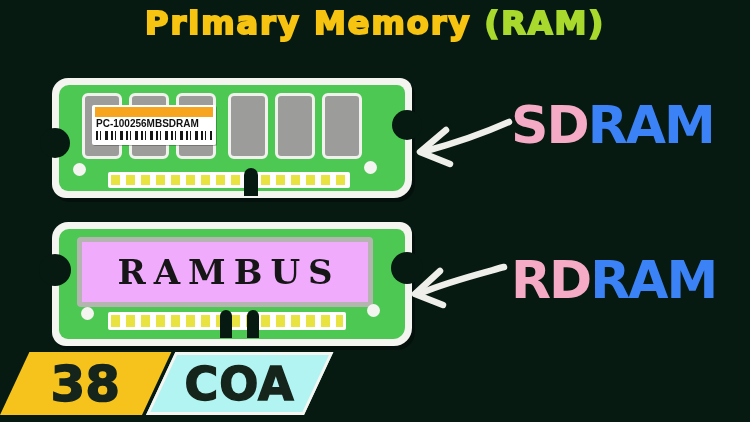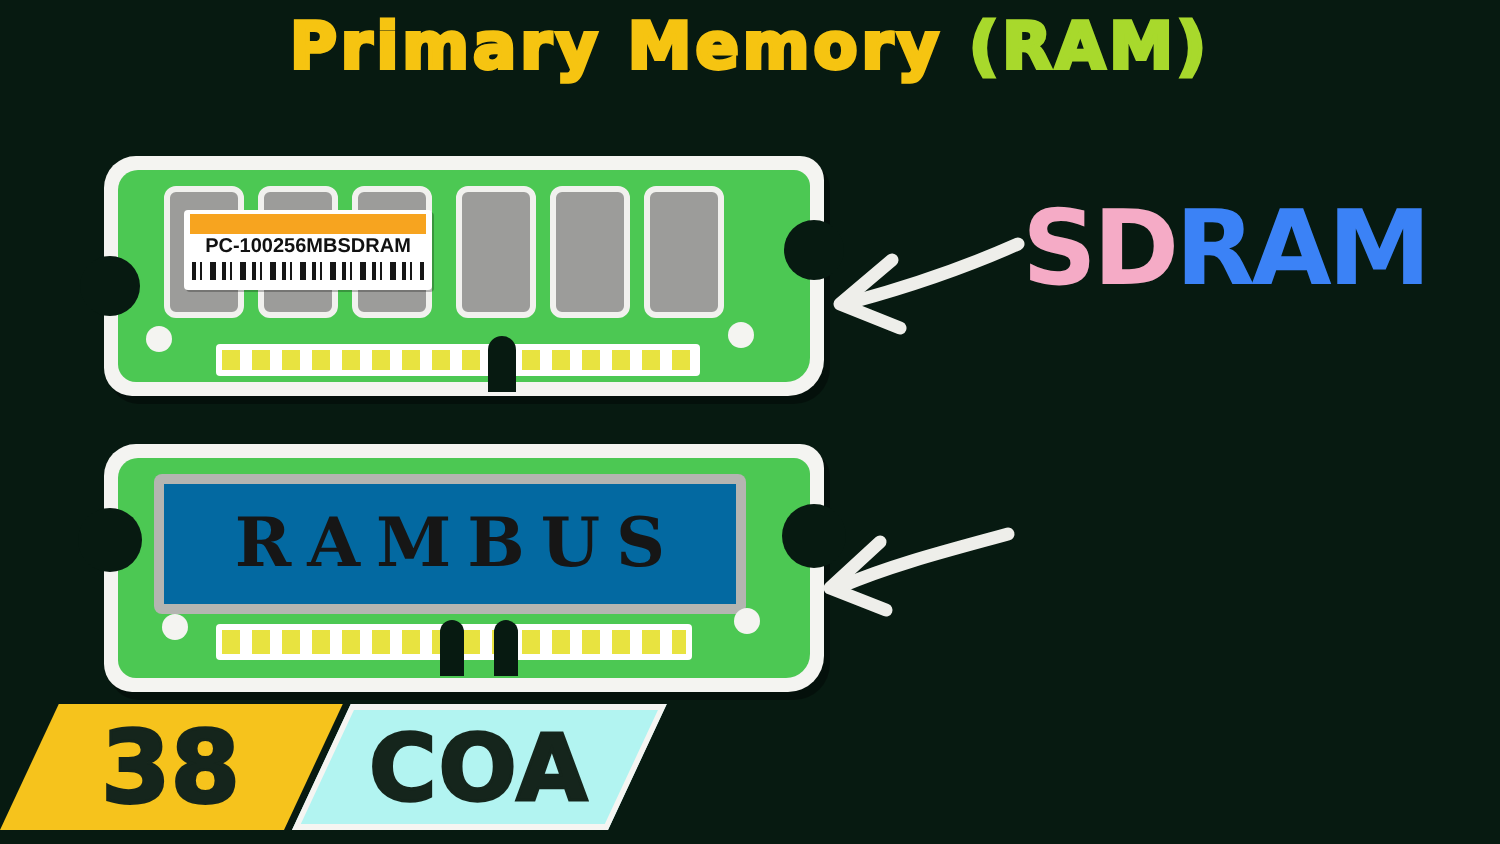--- a/index.html
+++ b/index.html
@@ -39,21 +39,21 @@
     border:3px solid #f1f1ee;border-radius:6px;
   }
   .sticker{
     position:absolute;left:40px;top:27px;width:124px;height:40px;
     background:#ffffff;border-radius:2px;
     box-shadow:1px 1px 0 rgba(0,0,0,.25);
     display:flex;flex-direction:column;
   }
   .sticker-bar{height:10px;margin:2px 3px 1px 3px;background:#f7a41f;}
   .sticker-text{
-    display:flex;justify-content:center;
+    display:flex;justify-content:flex-start;
     padding:0 4px;font-family:"Liberation Sans", sans-serif;
     font-size:10px;font-weight:bold;color:#111;line-height:12px;
   }
   .barcode{
     height:9px;margin:1px 4px 0 4px;
     background:
       repeating-linear-gradient(90deg,
         #161616 0 2px, transparent 2px 4px,
         #161616 4px 5px, transparent 5px 9px,
         #161616 9px 12px, transparent 12px 15px);
@@ -78,21 +78,21 @@
     position:absolute;border-radius:50%;background:#071a11;
   }
 
   
   .spreader{
     position:absolute;left:25px;top:15px;width:296px;height:70px;
     background:#b4b5b1;border-radius:4px;
     box-sizing:border-box;padding:5px;
   }
   .spreader-inner{
-    width:100%;height:100%;background:#0369a1;
+    width:100%;height:100%;background:#f0abfc;
     display:flex;align-items:center;justify-content:center;
     font-family:"DejaVu Serif", serif;
     font-weight:700;font-size:34px;letter-spacing:8px;
     color:#161616;text-indent:8px;
   }
 
   
   .ram-label{
     position:absolute;font-size:52px;font-weight:800;
     letter-spacing:-2px;line-height:1;white-space:nowrap;
@@ -194,20 +194,23 @@
   <div class="arrow" style="left:405px;top:250px;">
     <svg width="105" height="64" viewBox="0 0 105 64">
       <path d="M99,17 C70,25 42,32 16,43" fill="none" stroke="#eeeeea" stroke-width="6.5" stroke-linecap="round"></path>
       <path d="M35,21 L10,44 L38,55" fill="none" stroke="#eeeeea" stroke-width="6.5" stroke-linecap="round" stroke-linejoin="round"></path>
     </svg>
   </div>
 
   <div class="ram-label" style="left:511px;top:99px;">
     <span class="pfx">SD</span><span class="sfx">RAM</span>
   </div>
+  <div class="ram-label" style="left:511px;top:254px;">
+    <span class="pfx">RD</span><span class="sfx">RAM</span>
+  </div>
 
   <div class="badge-num">
     <span class="txt">38</span>
   </div>
   <div class="badge-course">
     <span class="txt">COA</span>
   </div>
 
 </div>
 

